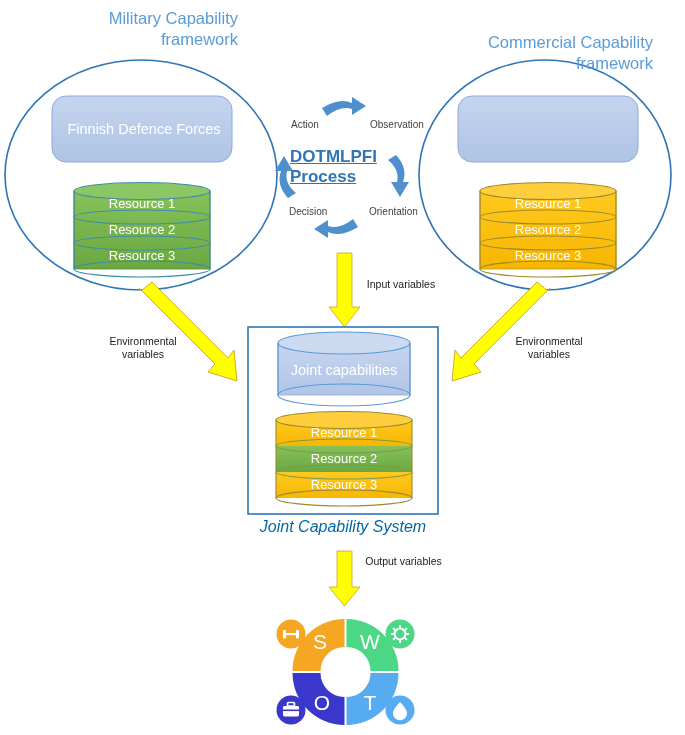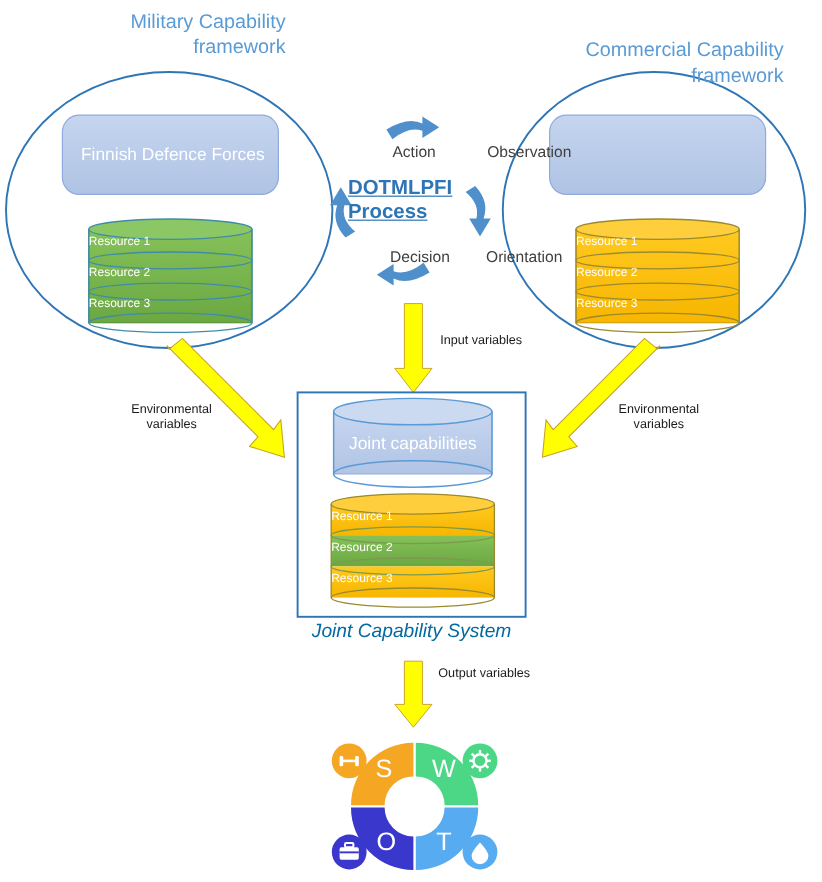--- a/index.html
+++ b/index.html
@@ -37,27 +37,27 @@
     line-height: 1.28;
   }
   .entity-label {
     color: #FFFFFF;
     font-size: 14.5px;
     text-align: center;
     width: 100%;
   }
   .res-label {
     color: #FFFFFF;
-    font-size: 10px;
+    font-size: 13px;
+    text-align: center;
     width: 100%;
   }
   .ooda-label {
     color: #3F3F3F;
-    font-size: 13px;
-    margin-left: 36px;
+    font-size: 10px;
   }
   .dotmlpfi {
     color: #2E75B6;
     font-size: 17px;
     font-weight: bold;
     text-decoration: underline;
     white-space: pre-line;
     line-height: 1.18;
   }
   .var-label {

